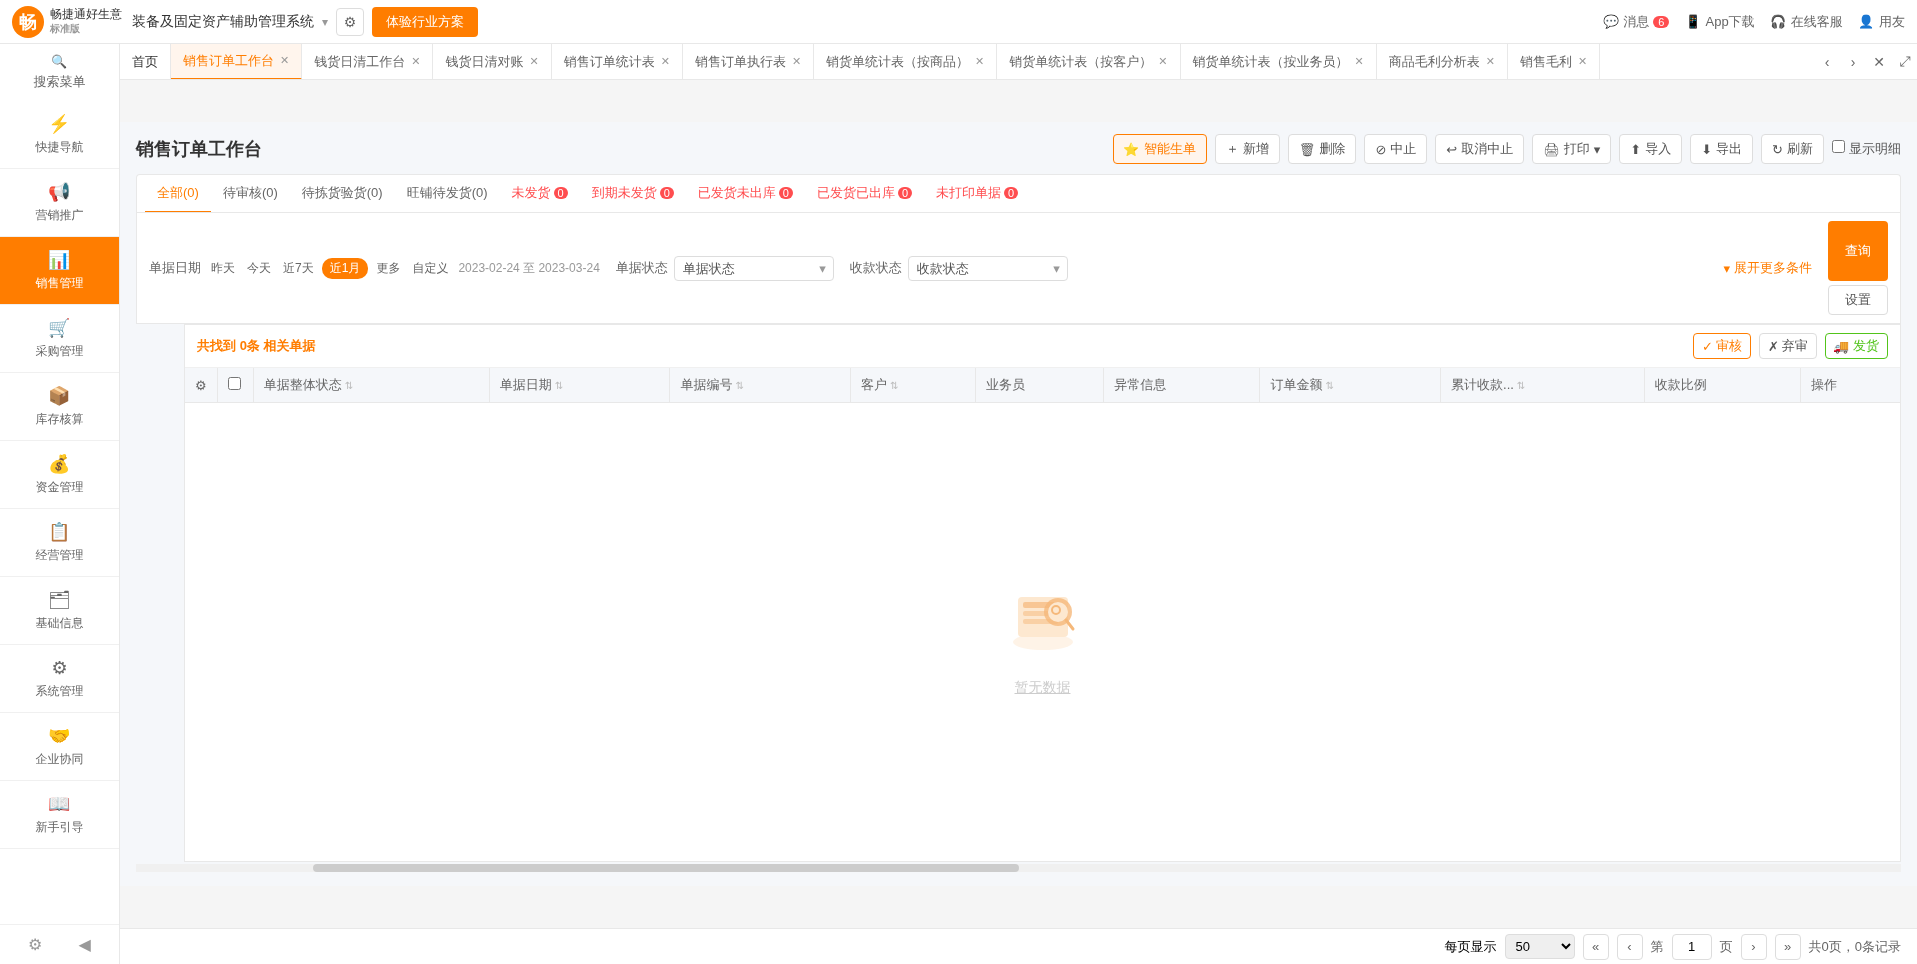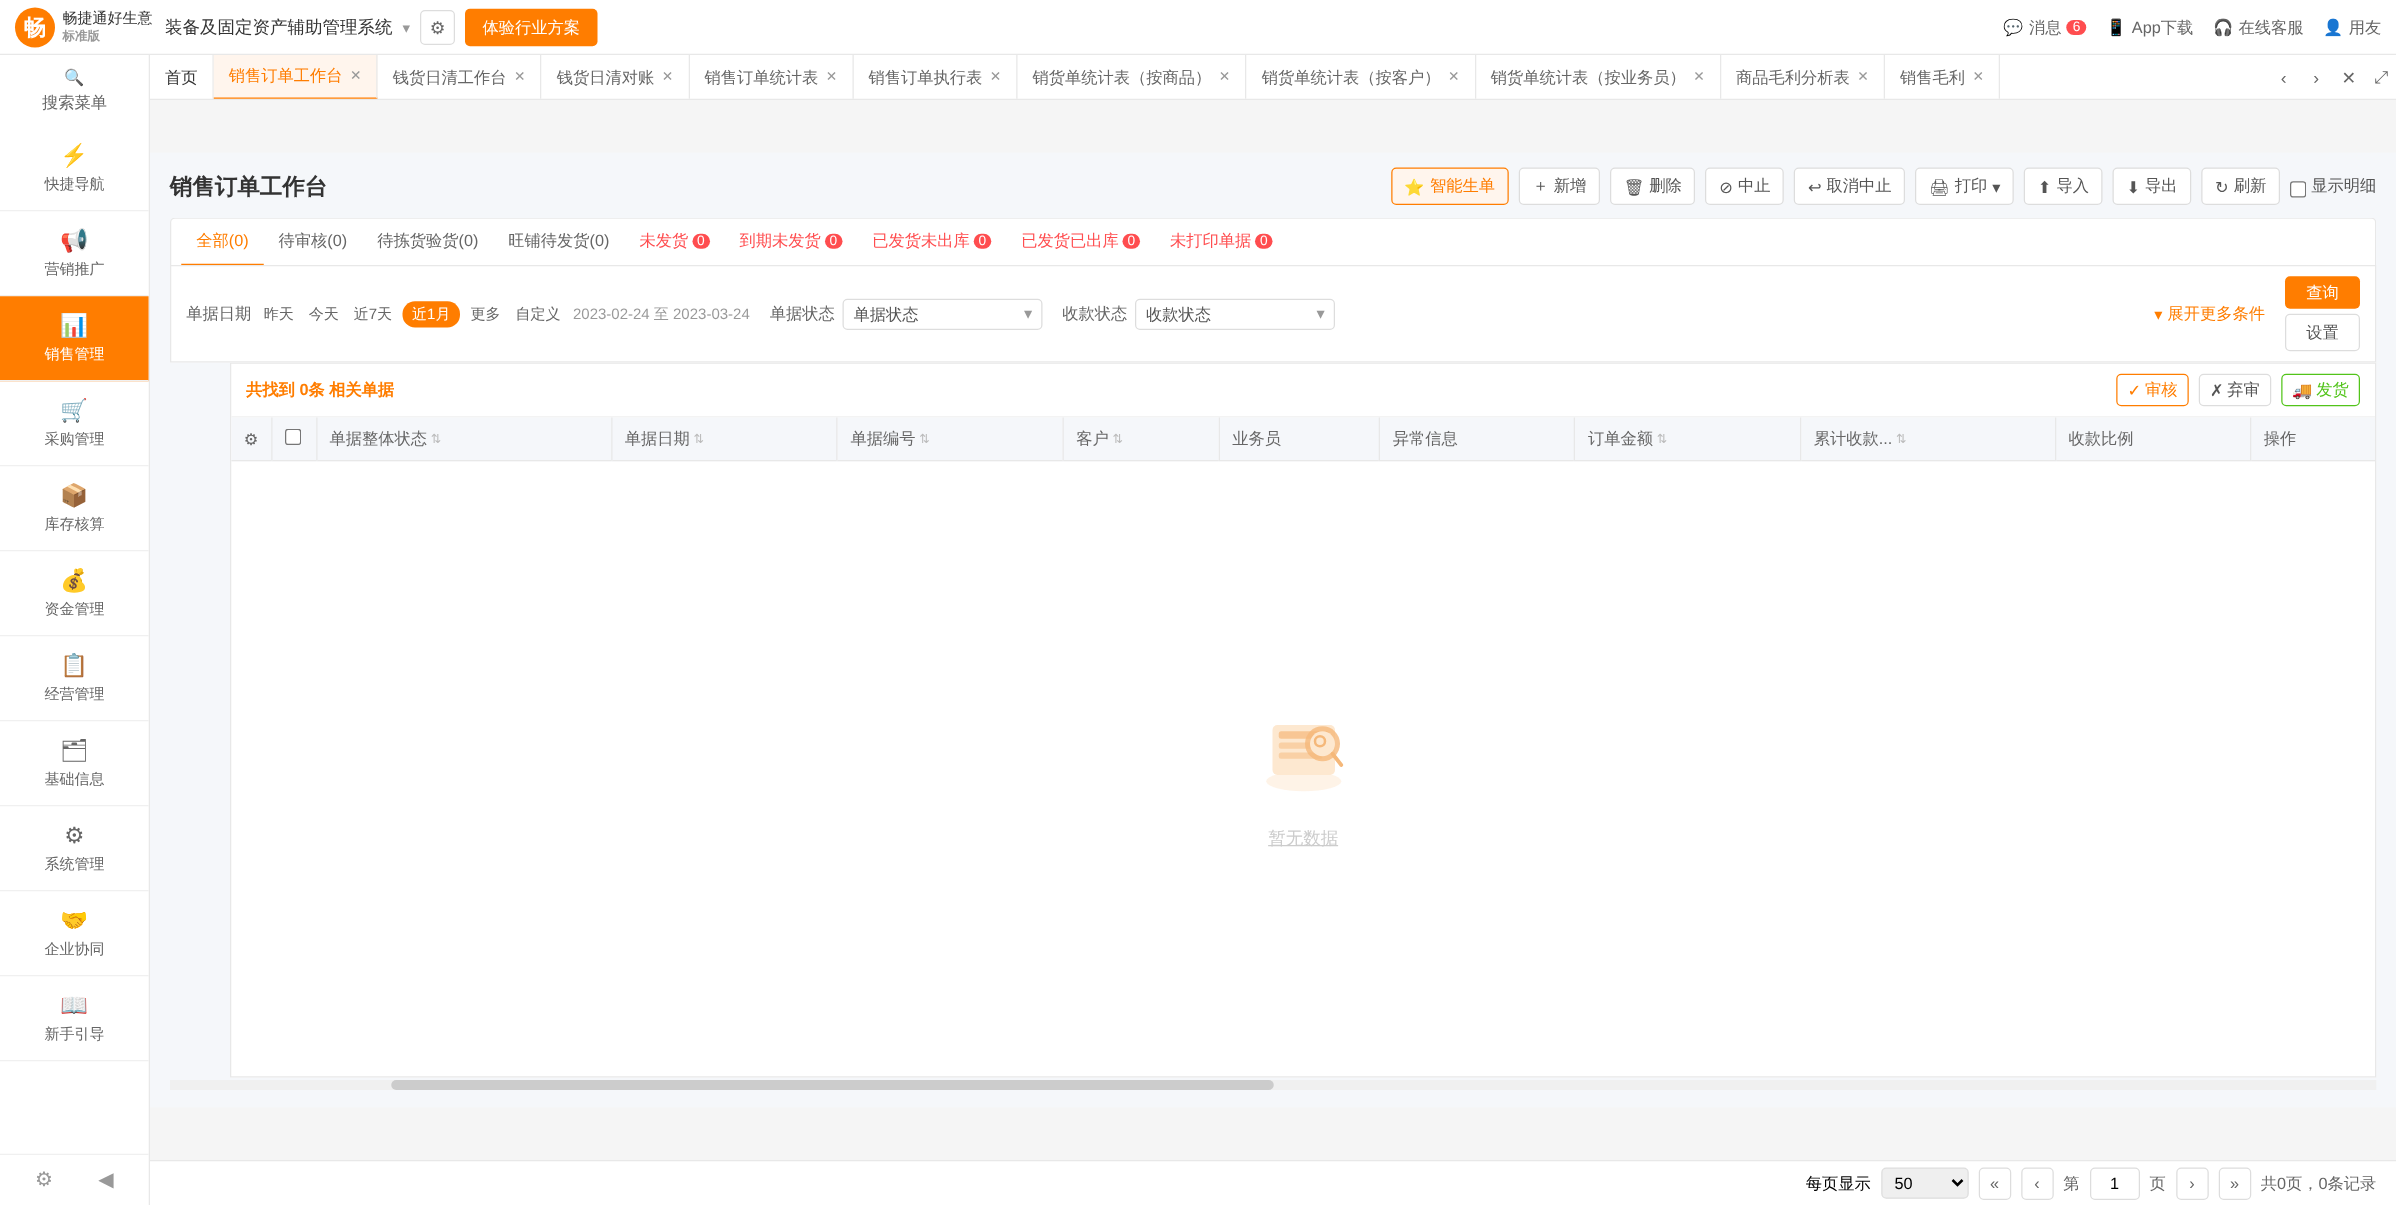--- a/index.html
+++ b/index.html
@@ -200,21 +200,21 @@
       cursor: pointer;
       color: #555;
       font-size: 13px;
     }
     .btn-star {
       border-color: #ff7d00;
       color: #ff7d00;
       background: #fff5ed;
       font-size: 13px;
     }
-    .checkbox-display { display: flex; align-items: flex-end; gap: 4px; color: #555; font-size: 13px; }
+    .checkbox-display { display: flex; align-items: flex-start; gap: 4px; color: #555; font-size: 13px; }
 
     
     .sub-tabs {
       display: flex;
       align-items: center;
       background: #fff;
       border-radius: 4px 4px 0 0;
       border: 1px solid #e8e8e8;
       border-bottom: none;
       padding: 0 8px;
@@ -301,21 +301,21 @@
       color: #ff7d00; cursor: pointer; font-size: 13px;
       margin-left: auto;
     }
 
     
     .query-btns {
       display: flex; flex-direction: column; gap: 4px;
     }
     .btn-query {
       background: #ff7d00; color: #fff; border: none;
-      border-radius: 4px; padding: 4px 16px; cursor: pointer; font-size: 13px;
+      border-radius: 4px; padding: 21px 16px; cursor: pointer; font-size: 13px;
     }
     .btn-setting {
       background: #fff; color: #555; border: 1px solid #ddd;
       border-radius: 4px; padding: 5px 16px; cursor: pointer; font-size: 13px;
     }
 
     
     .table-area {
       flex: 1;
       background: #fff;

